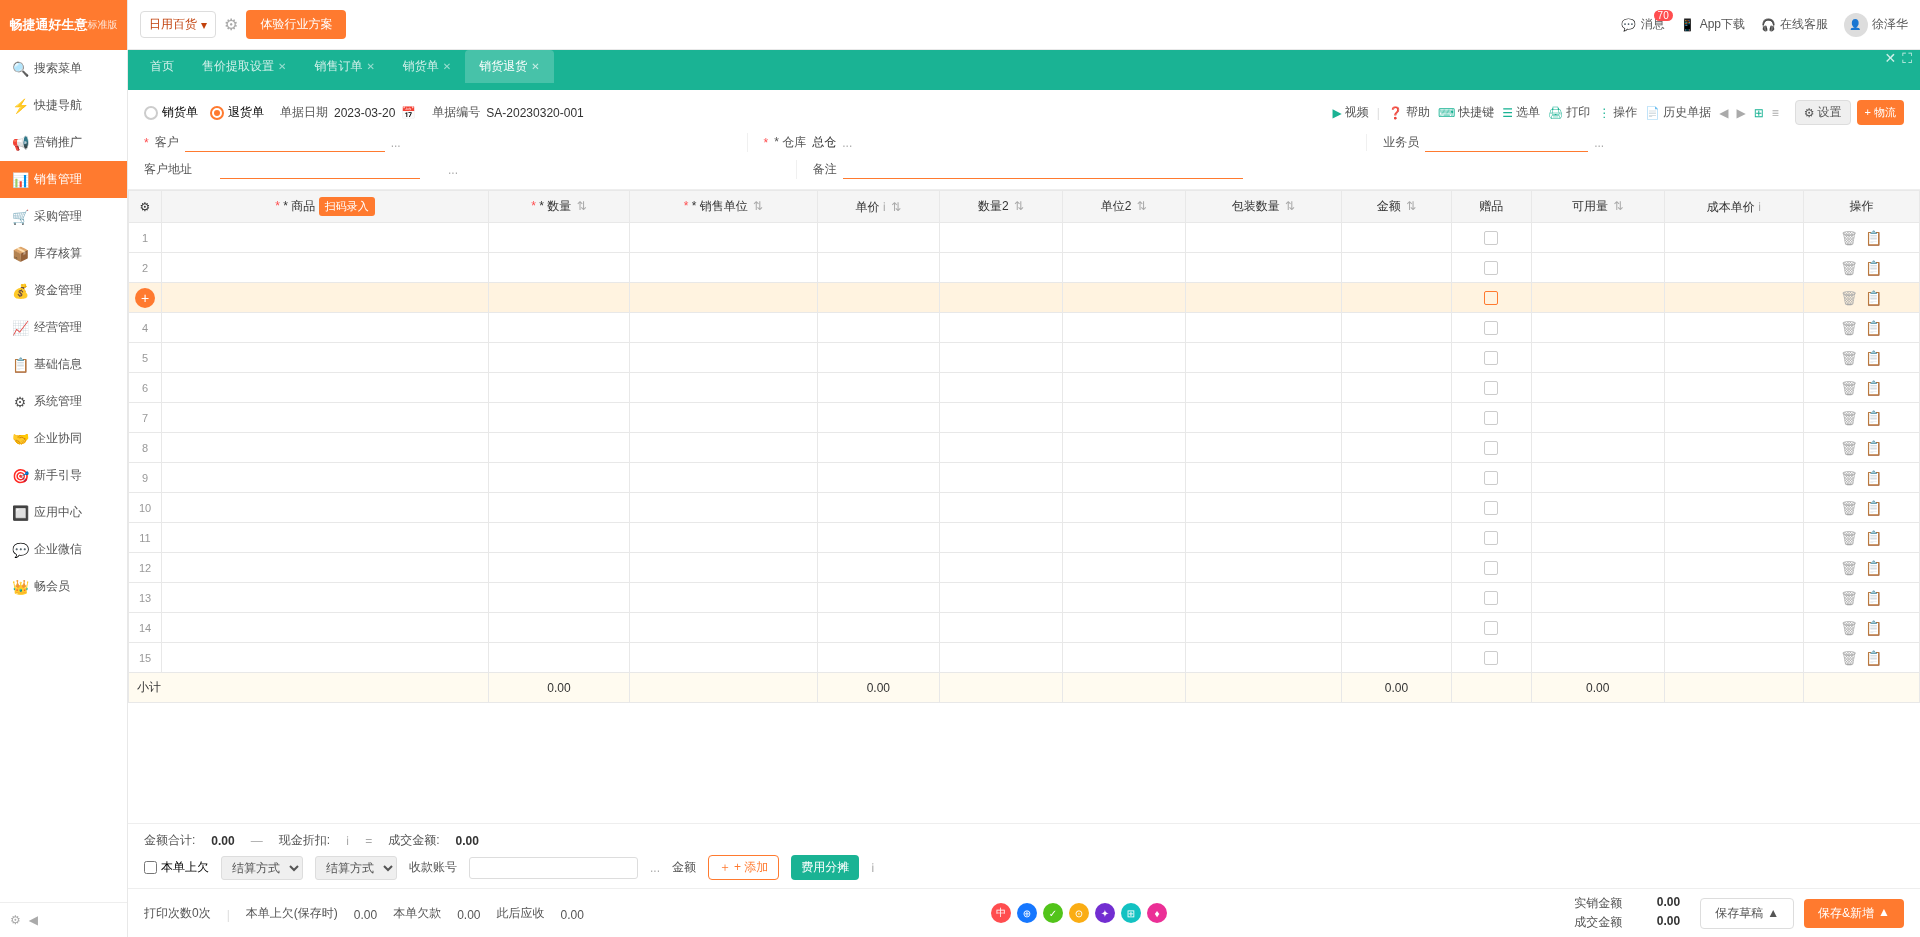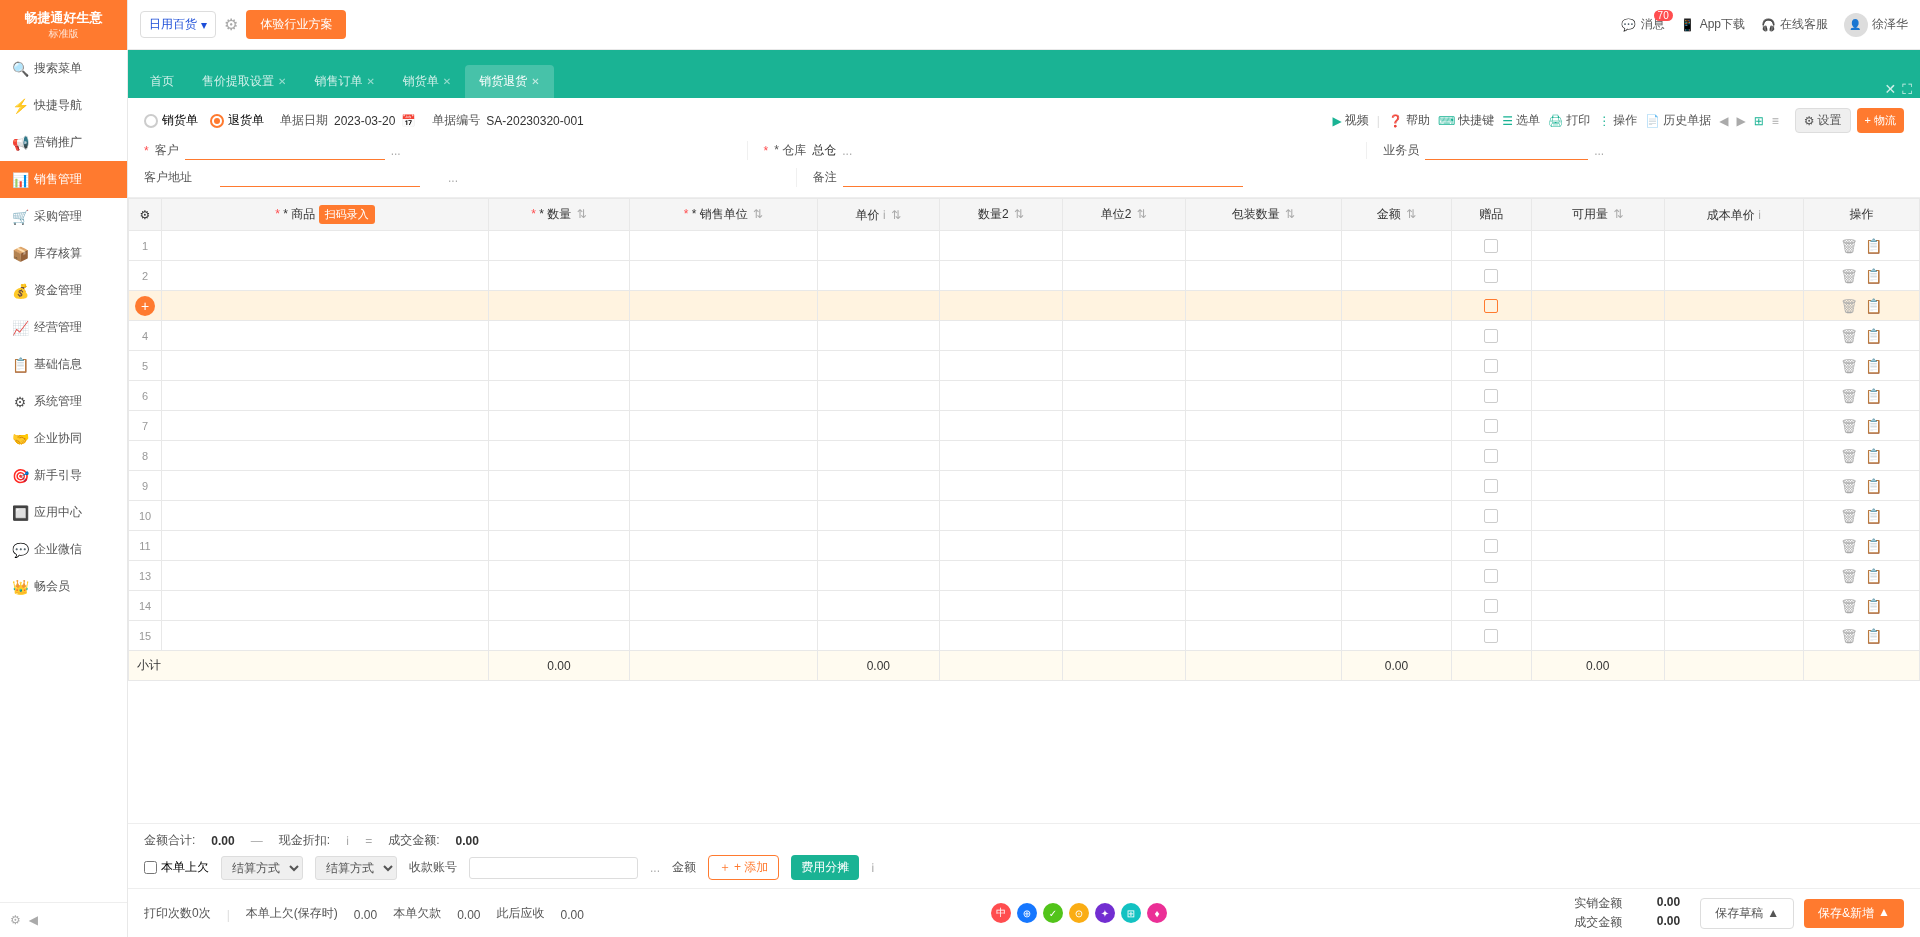--- a/index.html
+++ b/index.html
@@ -1,45 +1,45 @@
 <!DOCTYPE html>
 <html><head>
   <meta charset="utf-8">
   <style>
     * { box-sizing: border-box; margin: 0; padding: 0; font-family: 'Microsoft YaHei', SimSun, sans-serif; font-size: 12px; }
     body { display: flex; height: 937px; overflow: hidden; background: #f5f5f5; }
 
     
     .sidebar { width: 128px; background: #fff; display: flex; flex-direction: column; border-right: 1px solid #e8e8e8; flex-shrink: 0; }
-    .sidebar-logo { background: #ff7a2f; color: #fff; padding: 8px; text-align: center; height: 50px; display: flex; align-items: center; justify-content: center; flex-direction: column; }
+    .sidebar-logo { background: #ff7a2f; color: #fff; padding: 8px; text-align: center; height: 50px; display: flex; align-items: center; justify-content: center; flex-direction: row; }
     .sidebar-logo .logo-title { font-size: 13px; font-weight: bold; color: #fff; }
     .sidebar-logo .logo-sub { font-size: 10px; color: rgba(255,255,255,0.8); }
     .sidebar-nav { flex: 1; overflow-y: auto; }
     .sidebar-item { display: flex; align-items: center; padding: 10px 12px; cursor: pointer; color: #555; gap: 6px; }
     .sidebar-item.active { background: #ff7a2f; color: #fff; }
     .sidebar-item .icon { font-size: 14px; width: 16px; text-align: center; }
     .sidebar-item .label { font-size: 12px; }
     .sidebar-bottom { padding: 10px; display: flex; gap: 8px; border-top: 1px solid #eee; }
 
     
     .main { flex: 1; display: flex; flex-direction: column; overflow: hidden; }
 
     
     .topbar { height: 50px; background: #fff; display: flex; align-items: center; justify-content: space-between; padding: 0 12px; border-bottom: 1px solid #e8e8e8; flex-shrink: 0; }
     .topbar-left { display: flex; align-items: center; gap: 8px; }
-    .topbar-selector { display: flex; align-items: center; border: 1px solid #ddd; border-radius: 4px; padding: 4px 8px; cursor: pointer; gap: 4px; color: #1d4ed8; }
+    .topbar-selector { display: flex; align-items: center; border: 1px solid #ddd; border-radius: 4px; padding: 4px 8px; cursor: pointer; gap: 4px; color: #c2410c; }
     .topbar-btn { background: #ff7a2f; color: #fff; border: none; border-radius: 4px; padding: 6px 14px; cursor: pointer; font-size: 12px; }
     .topbar-right { display: flex; align-items: center; gap: 16px; color: #555; font-size: 12px; }
     .topbar-right .badge-item { display: flex; align-items: center; gap: 4px; cursor: pointer; position: relative; }
     .badge { background: #ff4d4f; color: #fff; border-radius: 10px; padding: 0 4px; font-size: 10px; position: absolute; top: -6px; right: -8px; }
     .user-info { display: flex; align-items: center; gap: 4px; }
     .avatar { width: 24px; height: 24px; border-radius: 50%; background: #ddd; display: flex; align-items: center; justify-content: center; font-size: 10px; }
 
     
-    .tabs { background: #1ab394; display: flex; align-items: flex-end; height: 48px; padding: 0 8px; flex-shrink: 0; }
+    .tabs { background: #1ab394; display: flex; align-items: flex-start; height: 40px; padding: 0 8px; flex-shrink: 0; }
     .tab { padding: 8px 14px; color: rgba(255,255,255,0.8); cursor: pointer; font-size: 13px; display: flex; align-items: center; gap: 4px; }
     .tab.active { background: rgba(255,255,255,0.2); color: #fff; border-radius: 4px 4px 0 0; }
     .tab-close { font-size: 10px; opacity: 0.7; }
     .tab-actions { margin-left: auto; display: flex; gap: 6px; }
     .tab-action-btn { color: rgba(255,255,255,0.8); cursor: pointer; font-size: 14px; }
 
     
     .content { flex: 1; display: flex; flex-direction: column; overflow: hidden; background: #f5f5f5; }
 
     
@@ -654,20 +654,42 @@
                 </div>
         </td>
         <td></td>
         <td></td>
         <td>
           <span class="icon-btn">🗑</span>
           <span class="icon-btn">📋</span>
         </td>
       </tr>
             <tr>
+        <td><span class="row-num">12</span></td>
+        <td></td>
+        <td></td>
+        <td></td>
+        <td></td>
+        <td></td>
+        <td></td>
+        <td></td>
+        <td></td>
+        <td>
+          <div class="checkbox-cell">
+                  <div class="check-box"></div>
+                </div>
+        </td>
+        <td></td>
+        <td></td>
+        <td>
+          <span class="icon-btn">🗑</span>
+          <span class="icon-btn">📋</span>
+        </td>
+      </tr>
+            <tr>
         <td><span class="row-num">13</span></td>
         <td></td>
         <td></td>
         <td></td>
         <td></td>
         <td></td>
         <td></td>
         <td></td>
         <td></td>
         <td>

